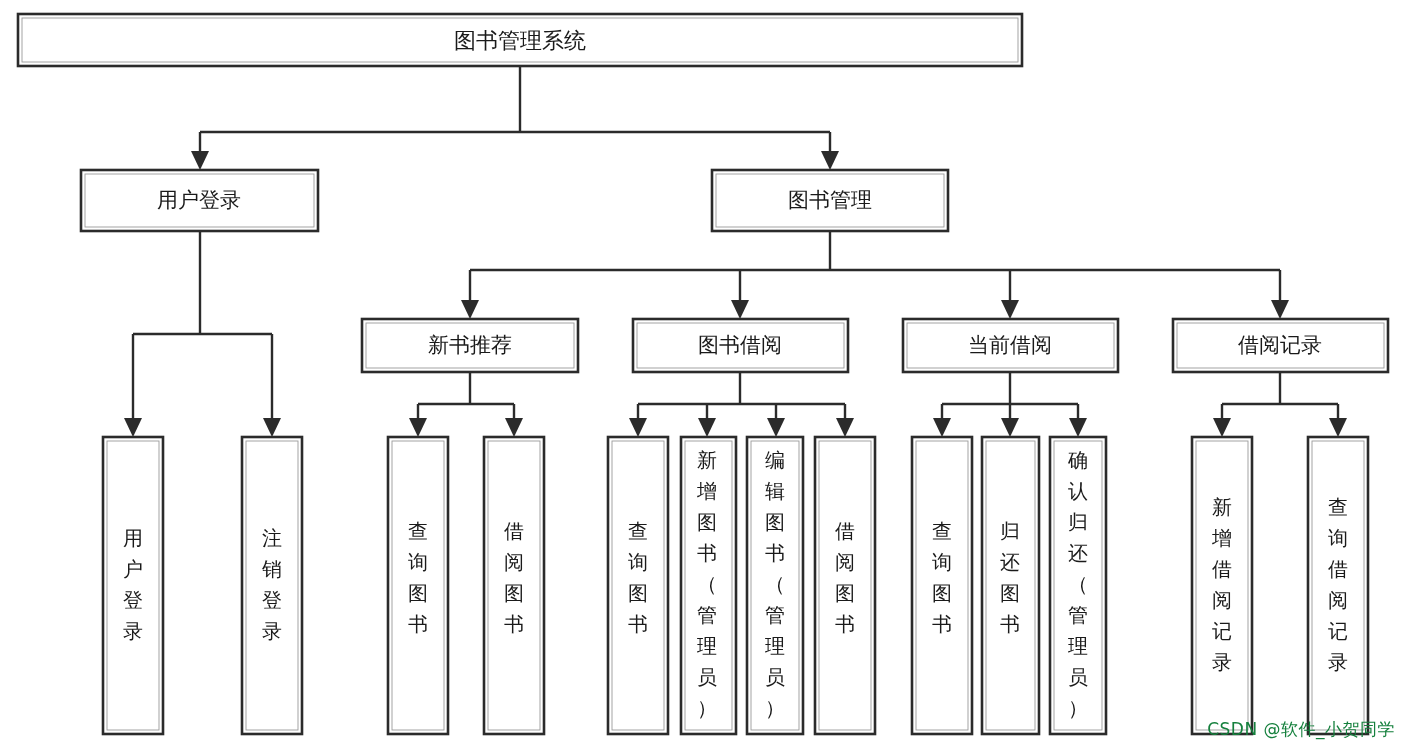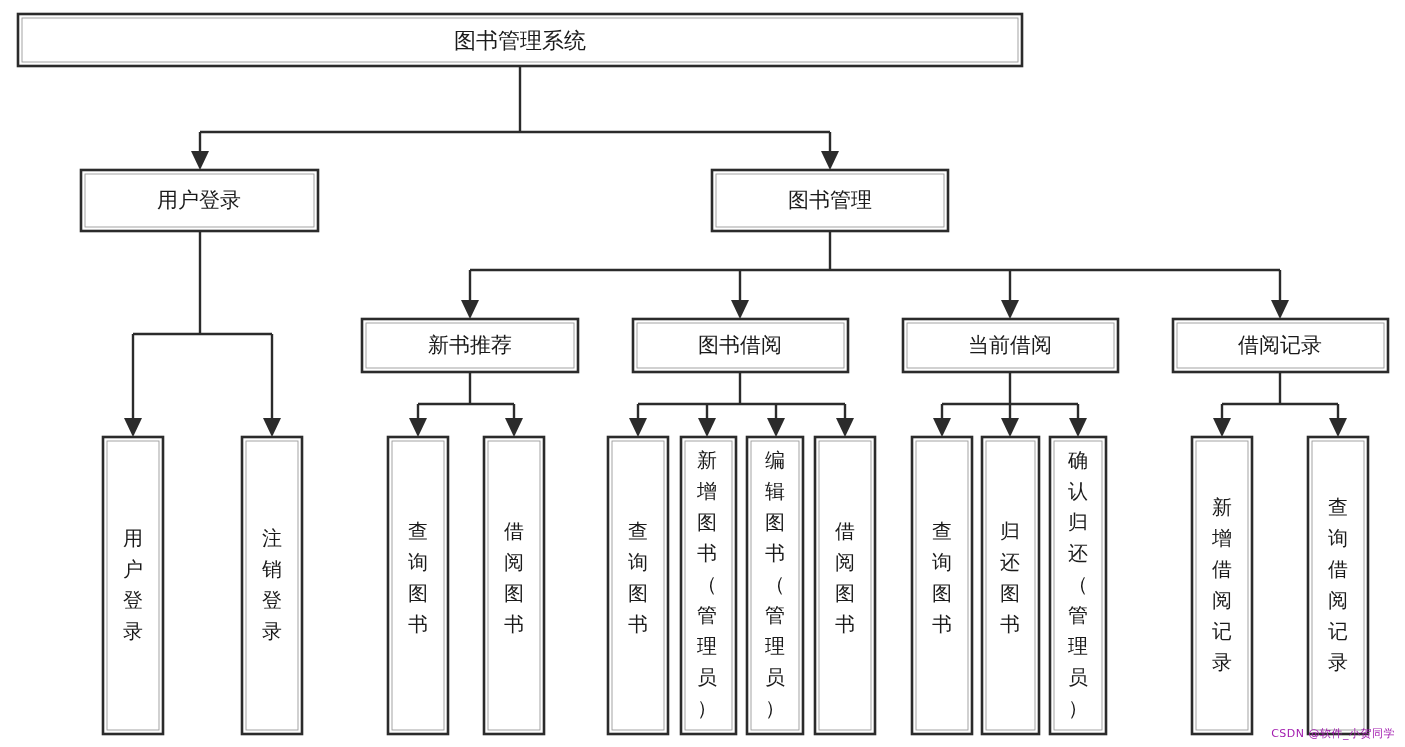--- a/index.html
+++ b/index.html
@@ -26,22 +26,22 @@
   }
   text.label-h{ font-size:21px; }
   text.label-h-big{ font-size:22px; }
   text.label-v{ font-size:20px; text-anchor:middle; }
   text.label-v tspan{ text-anchor:middle; }
 
   .watermark{
     position:absolute;
     right:10px; bottom:6px;
     font-family:"DejaVu Sans","Liberation Sans",sans-serif;
-    font-size:11px;
-    color:#a21caf;
+    font-size:17px;
+    color:#15803d;
     letter-spacing:0.5px;
     white-space:nowrap;
     user-select:none;
   }
 </style>
 </head>
 <body>
 
 <div id="diagram-root">
 

